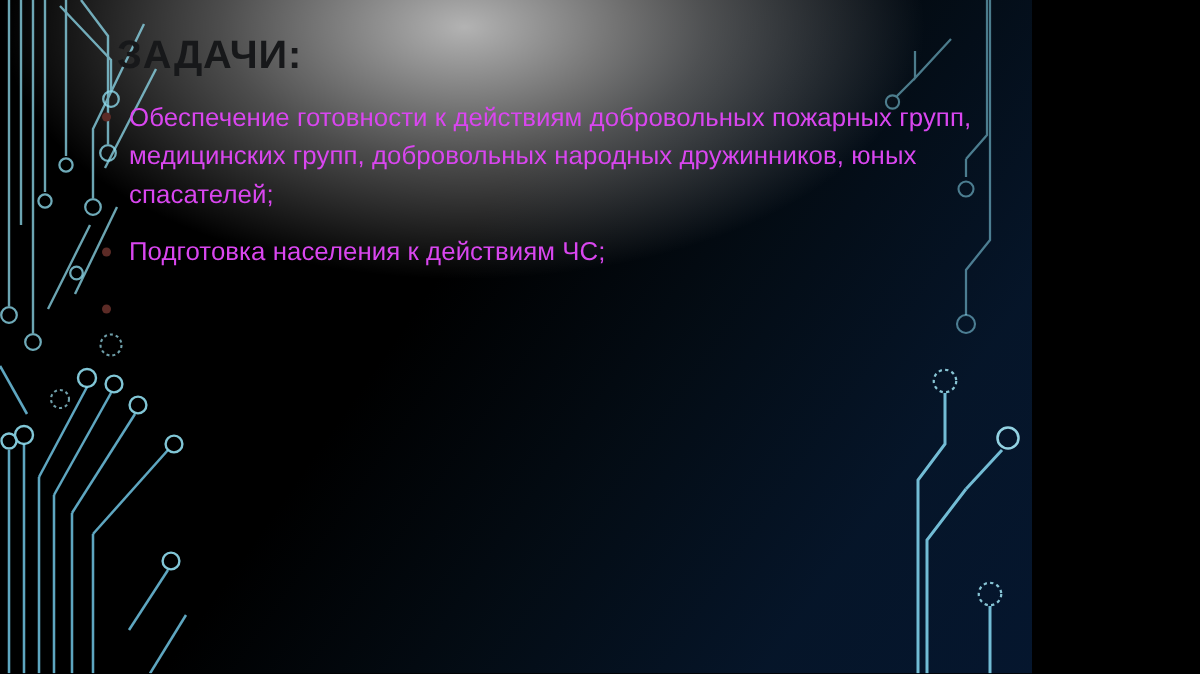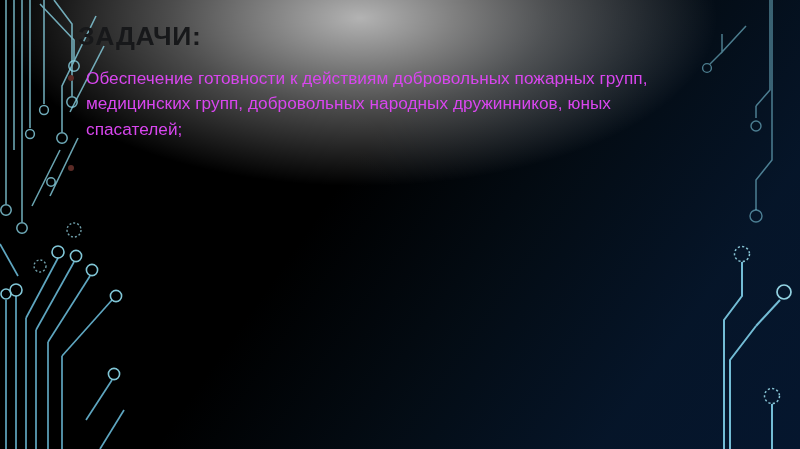--- a/index.html
+++ b/index.html
@@ -6,21 +6,21 @@
     margin: 0;
     padding: 0;
     background: #000;
   }
   body {
     font-family: "Liberation Sans", sans-serif;
   }
 
   #slide {
     position: relative;
-    width: 800px;
+    width: 688px;
     height: 449px;
     overflow: hidden;
     
     background:
       radial-gradient(ellipse 130% 110% at 48% -18%,
         #e8f7fc 0%,
         #d3f0f8 9%,
         #a9e2f0 20%,
         #78cfe6 33%,
         #4bb7d8 45%,
@@ -212,17 +212,21 @@
 
     <h1 id="slide-title">ЗАДАЧИ:</h1>
 
     <ul id="bullet-list">
       <li>
         <span class="bullet-dot"></span>
         <span>Обеспечение готовности к действиям добровольных пожарных групп, медицинских групп, добровольных народных дружинников, юных спасателей;</span>
       </li>
       <li>
         <span class="bullet-dot"></span>
+        <span>Подготовка населения к действиям ЧС;</span>
+      </li>
+      <li>
+        <span class="bullet-dot"></span>
       </li>
     </ul>
 
   </div>
 </div>
 
 </body></html>

